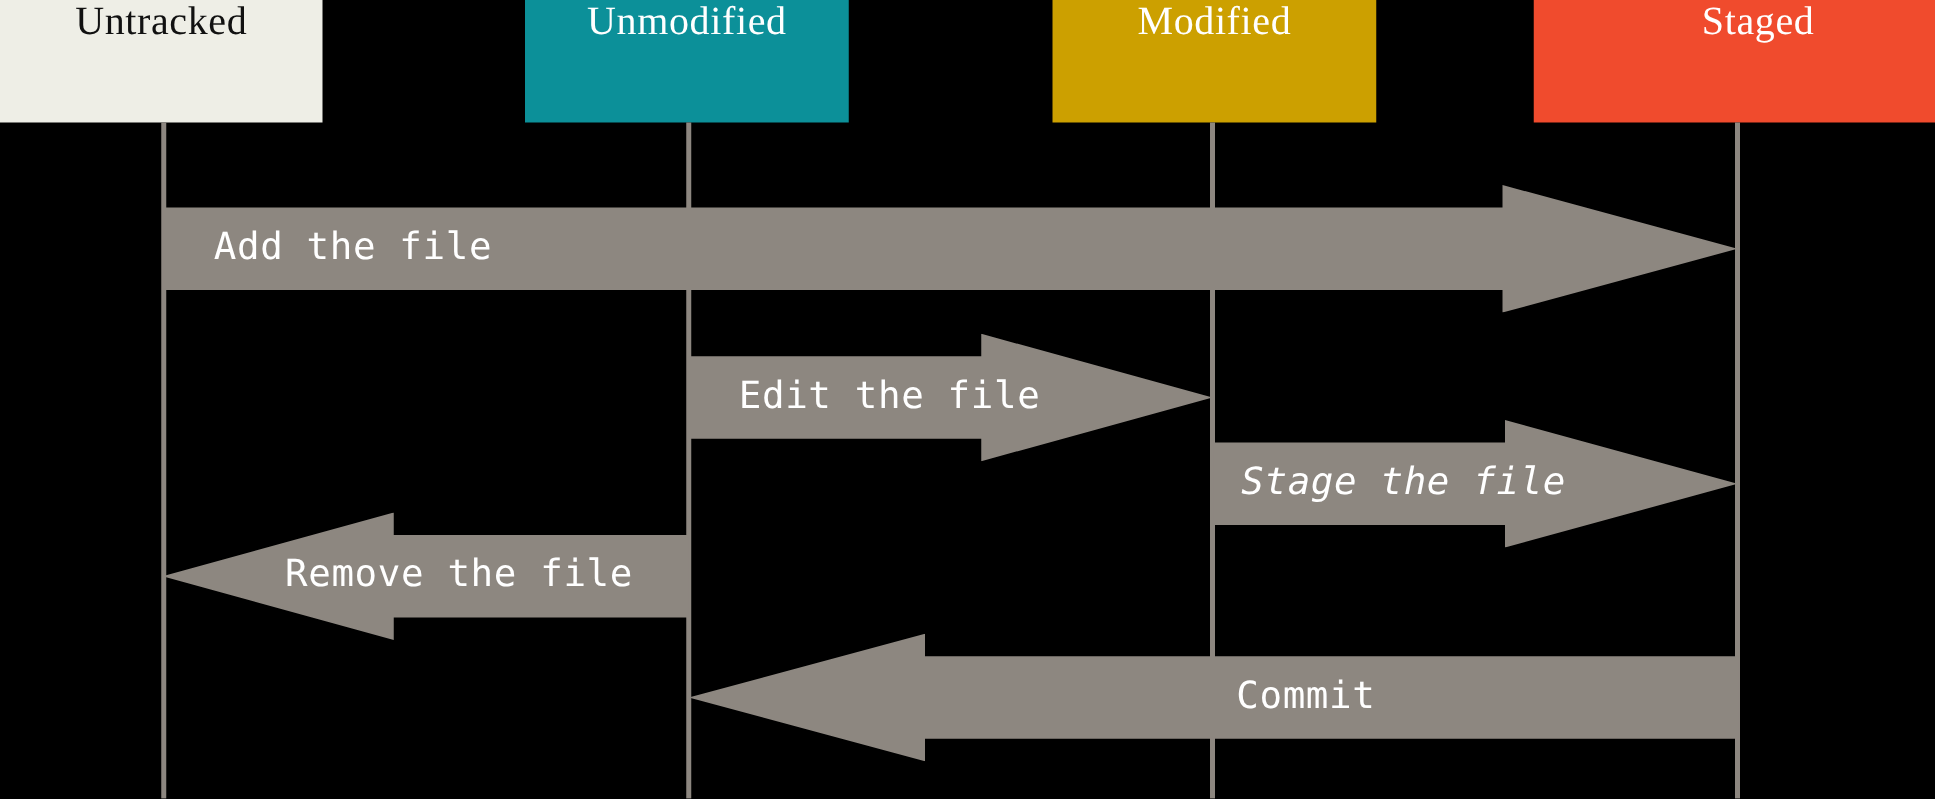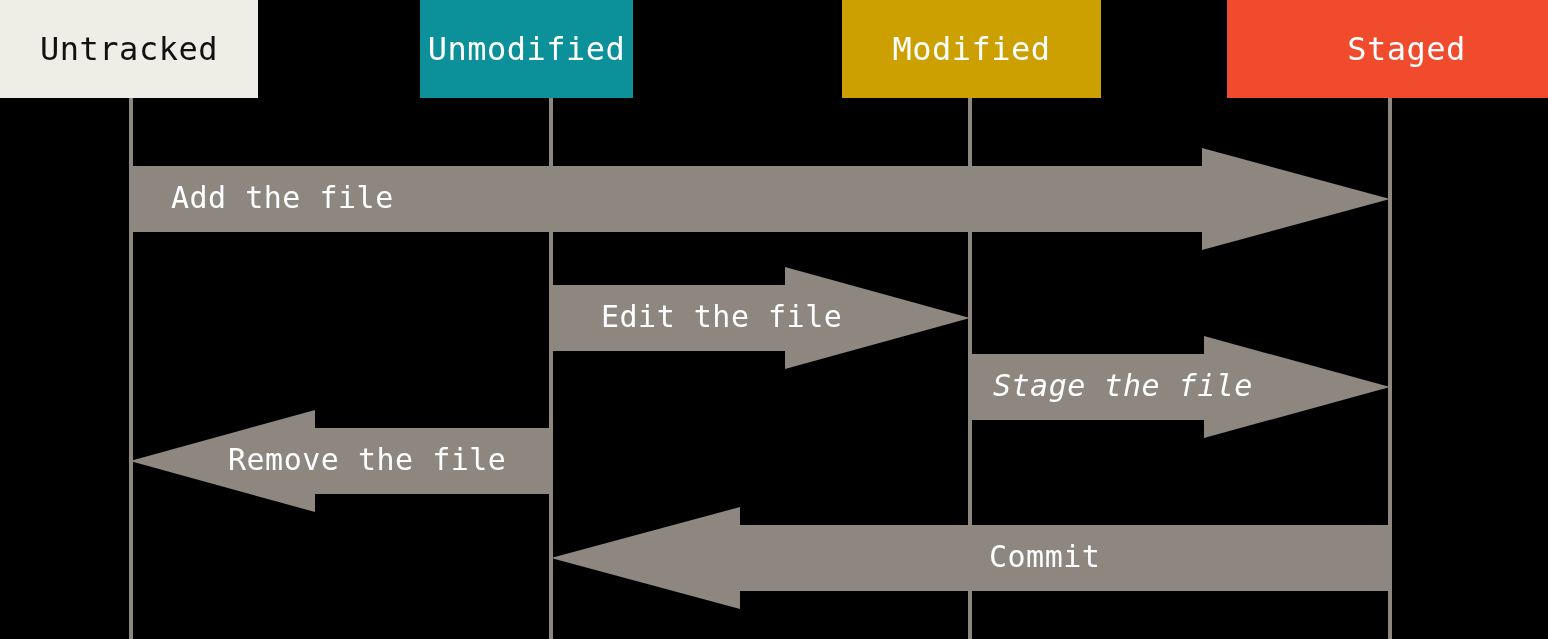--- a/index.html
+++ b/index.html
@@ -15,33 +15,34 @@
     overflow: hidden;
     font-family: "DejaVu Sans Mono", "Liberation Mono", monospace;
   }
 
   
   .state-box {
     position: absolute;
     top: 0;
     height: 98px;
     display: flex;
-    align-items: center;
+    align-items: flex-start;
     justify-content: center;
     font-size: 32px;
     letter-spacing: 0.5px;
     line-height: 1;
     white-space: nowrap;
+    font-family: Liberation Serif, serif;
   }
   .state-box .state-label {
     display: block;
   }
 
   #box-untracked  { left: 0px;    width: 258px; background: #eeeee6; color: #111111; }
-  #box-unmodified { left: 420px;  width: 213px; background: #0c9099; color: #ffffff; }
+  #box-unmodified { left: 420px;  width: 259px; background: #0c9099; color: #ffffff; }
   #box-modified   { left: 842px;  width: 259px; background: #cca000; color: #ffffff; }
   #box-staged     { left: 1227px; width: 321px; background: #f04b2d; color: #ffffff; padding-left: 19px; }
 
   
   .lifeline {
     position: absolute;
     top: 98px;
     bottom: 0;
     width: 4px;
     background: #8d8780;
@@ -64,21 +65,21 @@
     line-height: 1;
     white-space: nowrap;
     letter-spacing: 0.5px;
   }
 
   
   #arrow-add        { left: 131px;  top: 148px; }
   #arrow-add .arrow-label   { left: 40px;  top: 35px; }
 
   #arrow-edit       { left: 551px;  top: 267px; }
-  #arrow-edit .arrow-label  { left: 50px;  top: 35px; }
+  #arrow-edit .arrow-label  { left: 40px;  top: 35px; }
 
   #arrow-stage      { left: 971px;  top: 336px; font-style: italic; }
   #arrow-stage .arrow-label { left: 22px;  top: 35px; }
 
   #arrow-remove     { left: 130px;  top: 410px; }
   #arrow-remove .arrow-label{ left: 98px;  top: 35px; text-align: center; }
 
   #arrow-commit     { left: 551px;  top: 507px; }
   #arrow-commit .arrow-label{ left: 402px; top: 35px; margin-left: 36px; }
 </style>

